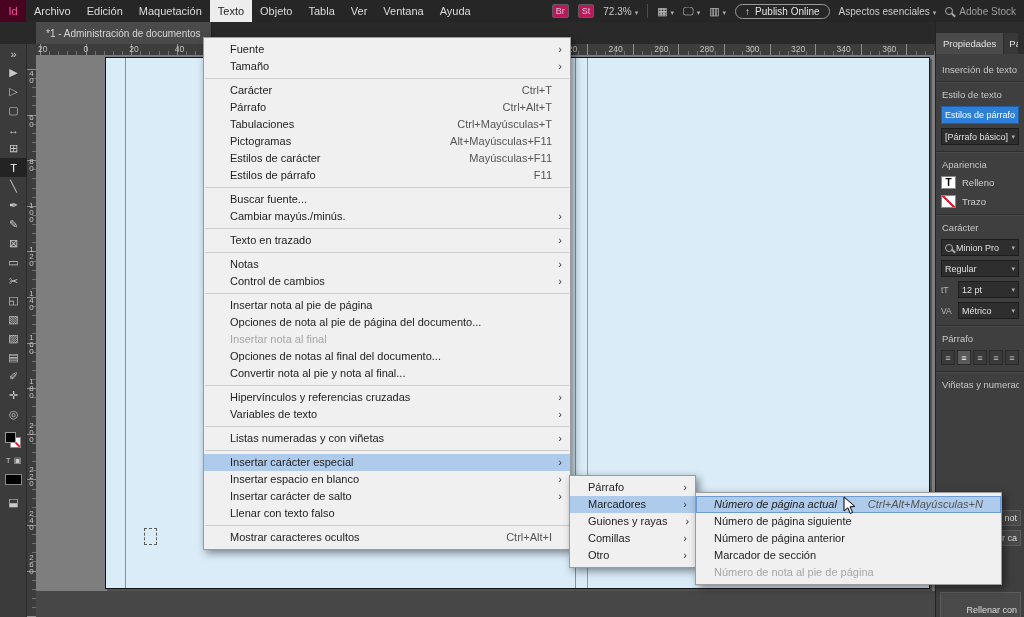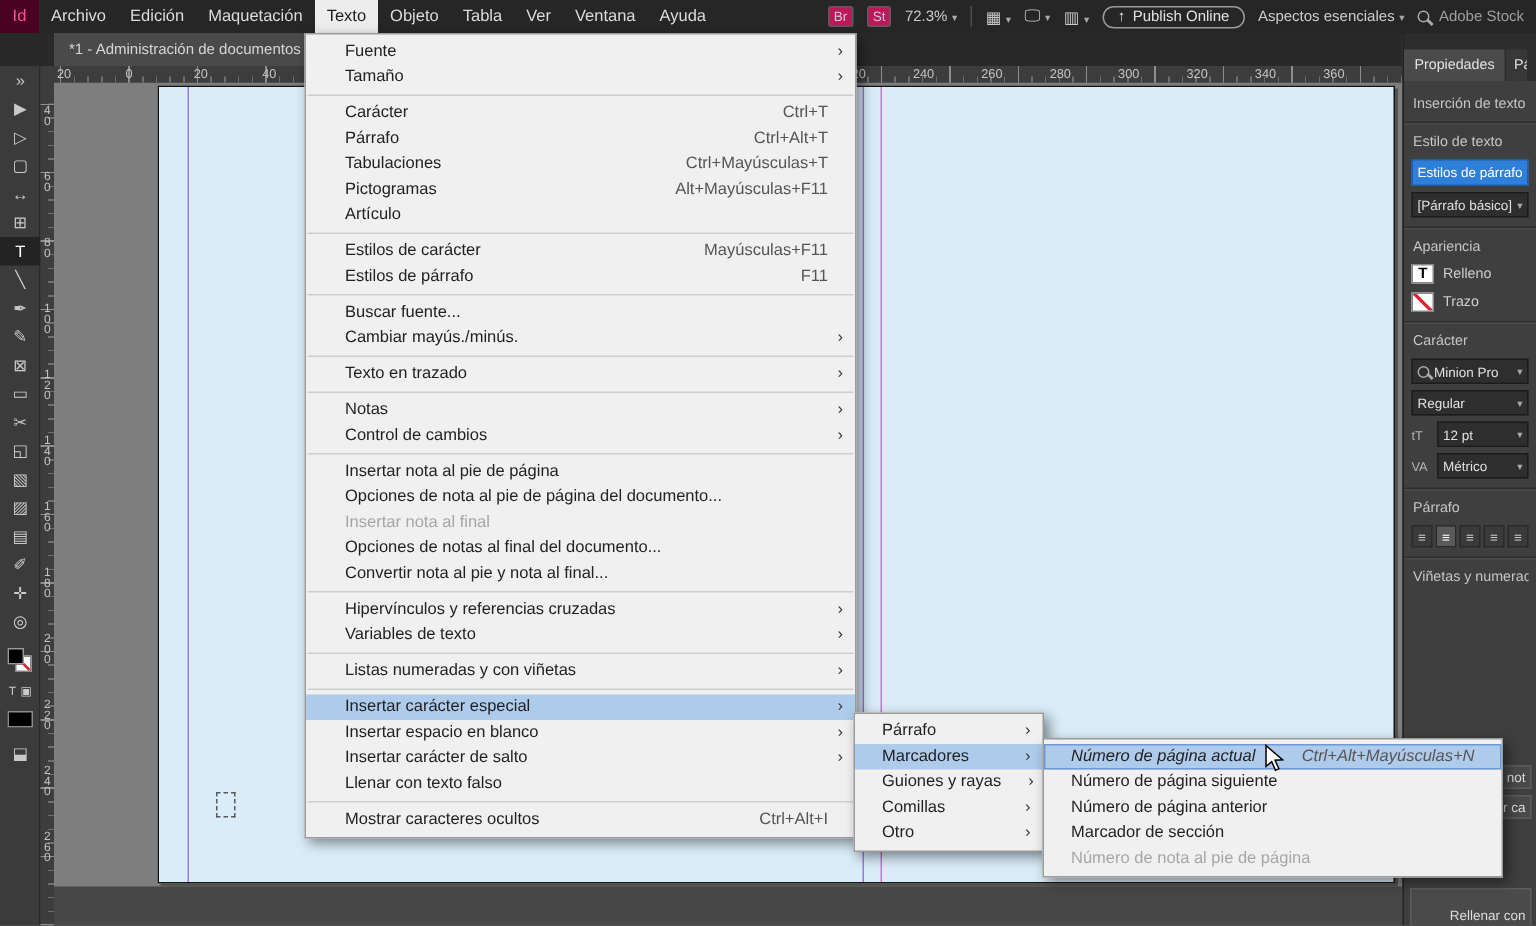--- a/index.html
+++ b/index.html
@@ -116,21 +116,21 @@
   .abtn.active { background:#5a5a5a; color:#fff; }
   .pfrag { position:absolute; left:4px; right:3px; height:16px; background:#4a4a4a; border:1px solid #5c5c5c;
            color:#ddd; font-size:9px; text-align:right; padding:2px 3px; overflow:hidden; white-space:nowrap; }
   .pfrag.f1 { top:456px; }
   .pfrag.f2 { top:476px; }
   .pfrag.f3 { top:538px; height:34px; padding-top:4px; }
 
   
   .menu { position:absolute; background:#f0f0f0; border:1px solid #9b9b9b;
           box-shadow:3px 3px 8px rgba(0,0,0,.45); padding:3px 0; z-index:80; font-size:11px; color:#222; }
-  .main-menu { left:203px; top:22px; width:368px; }
+  .main-menu { left:203px; top:37px; width:368px; }
   .sub1 { left:569px; top:475px; width:127px; }
   .sub2 { left:695px; top:492px; width:307px; }
   .mi { height:17px; line-height:17px; display:flex; padding:0 8px 0 26px; white-space:nowrap; }
   .sub1 .mi, .sub2 .mi { padding-left:18px; }
   .ml { white-space:nowrap; }
   .ms { margin-left:auto; padding-left:18px; color:#555; white-space:nowrap; }
   .ar { width:10px; text-align:right; color:#333; visibility:hidden; }
   .ar::after { content:"›"; }
   .mi.has-sub .ar { visibility:visible; }
   .mi.hl { background:var(--menu_highlight,#aecbeb); }
@@ -391,28 +391,20 @@
 
       </div>
       <div class="mi-wrap">
         <div class="mi">
           <span class="ml">Pictogramas</span>
           <span class="ms">Alt+Mayúsculas+F11</span>
           <span class="ar"></span>
         </div>
 
       </div>
-      <div class="mi-wrap has-sep">
-        <div class="mi">
-          <span class="ml">Artículo</span>
-          <span class="ms"></span>
-          <span class="ar"></span>
-        </div>
-        <div class="msep"></div>
-      </div>
       <div class="mi-wrap">
         <div class="mi">
           <span class="ml">Estilos de carácter</span>
           <span class="ms">Mayúsculas+F11</span>
           <span class="ar"></span>
         </div>
 
       </div>
       <div class="mi-wrap has-sep">
         <div class="mi">

